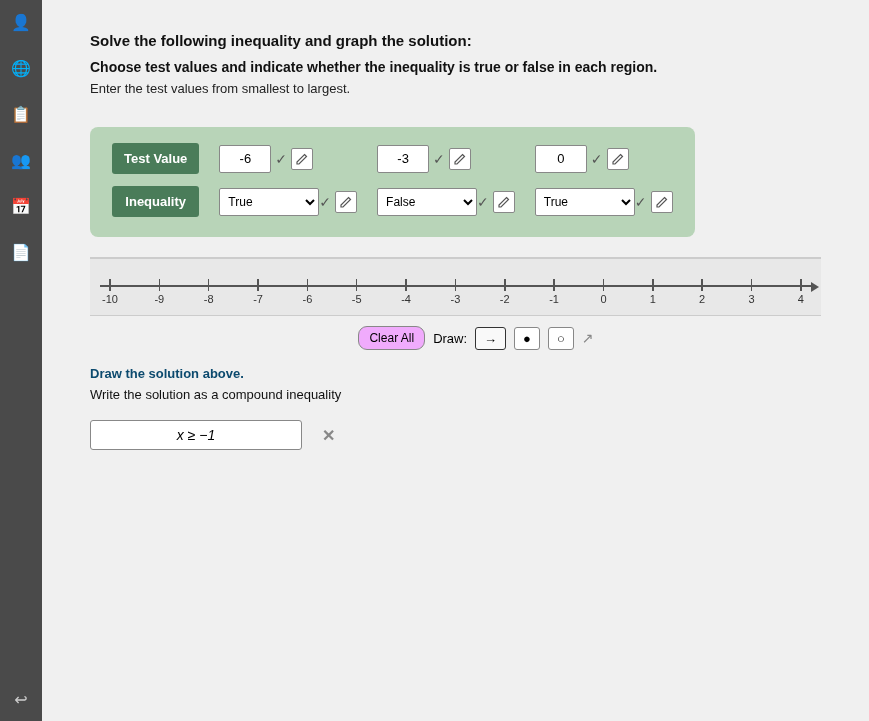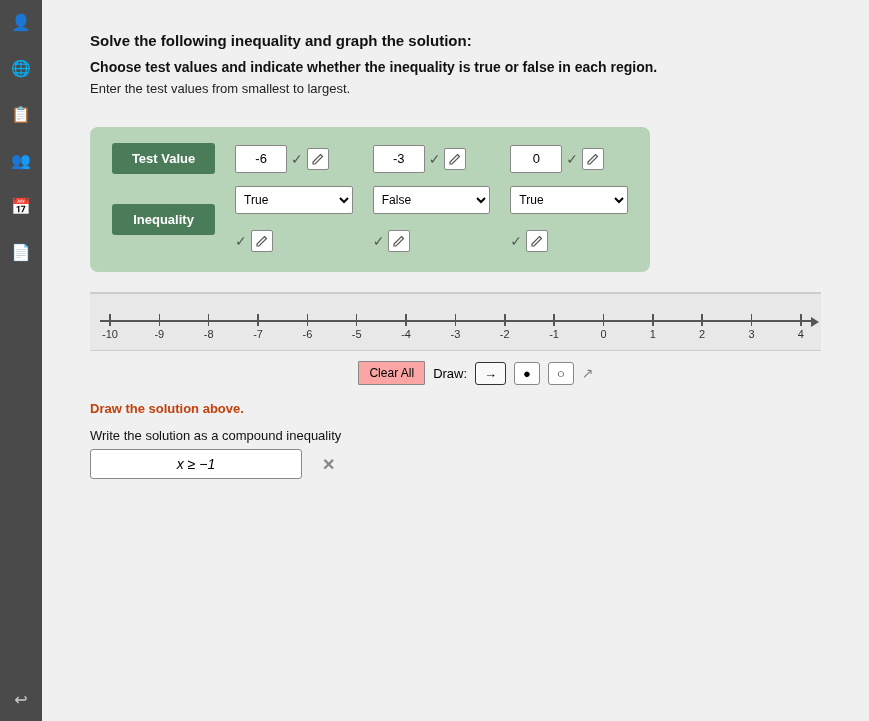--- a/index.html
+++ b/index.html
@@ -131,22 +131,22 @@
       display: flex;
       align-items: center;
       justify-content: center;
       font-size: 11px;
       color: #555;
       cursor: pointer;
     }
 
     .dropdown-group {
       display: flex;
-      flex-direction: column;
-      gap: 16px;
+      flex-direction: row;
+      gap: 0;
     }
 
     .dropdown-select {
       height: 28px;
       border: 1.5px solid #888;
       background: white;
       font-size: 12px;
       padding: 0 4px;
       border-radius: 2px;
       min-width: 100px;
@@ -230,23 +230,23 @@
     .controls-row {
       display: flex;
       justify-content: center;
       align-items: center;
       gap: 8px;
       margin-top: 4px;
       margin-bottom: 16px;
     }
 
     .btn-clear-all {
-      background: #fca5a5;
+      background: #f0abfc;
       border: 1.5px solid #888;
-      border-radius: 1px;
+      border-radius: 9px;
       padding: 4px 10px;
       font-size: 12px;
       cursor: pointer;
       margin-left: 41px;
     }
 
     .draw-label {
       font-size: 13px;
       color: #000000;
     }
@@ -273,27 +273,27 @@
     }
 
     
     .solution-section {
       margin-top: 8px;
     }
 
     .solution-label {
       font-size: 13px;
       font-weight: bold;
-      margin-bottom: 12px;
-      color: #c2410c;
+      margin-bottom: 6px;
+      color: #0c4a6e;
     }
 
     .solution-write {
       font-size: 13px;
-      margin-bottom: 6px;
+      margin-bottom: 18px;
       color: #111;
     }
 
     .solution-input-row {
       display: flex;
       align-items: center;
       gap: 20px;
     }
 
     .solution-input {

